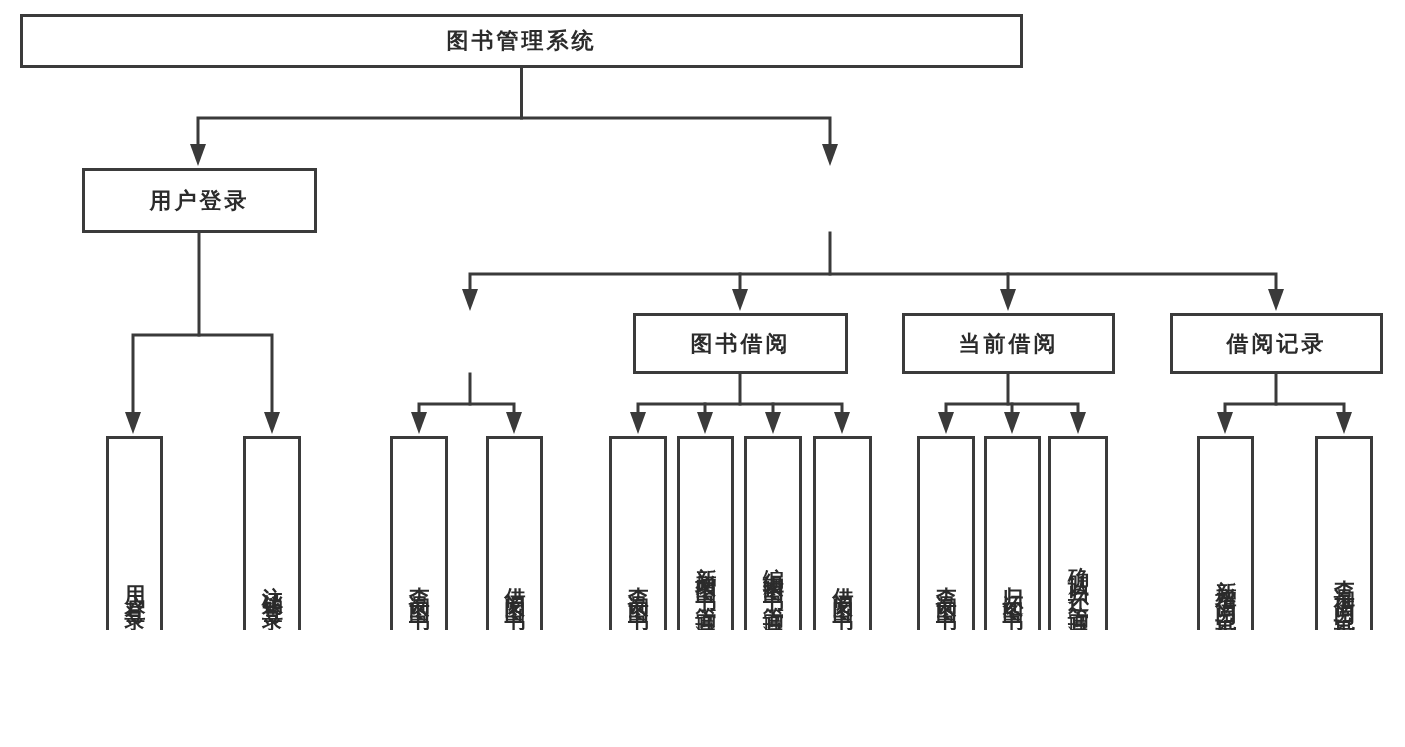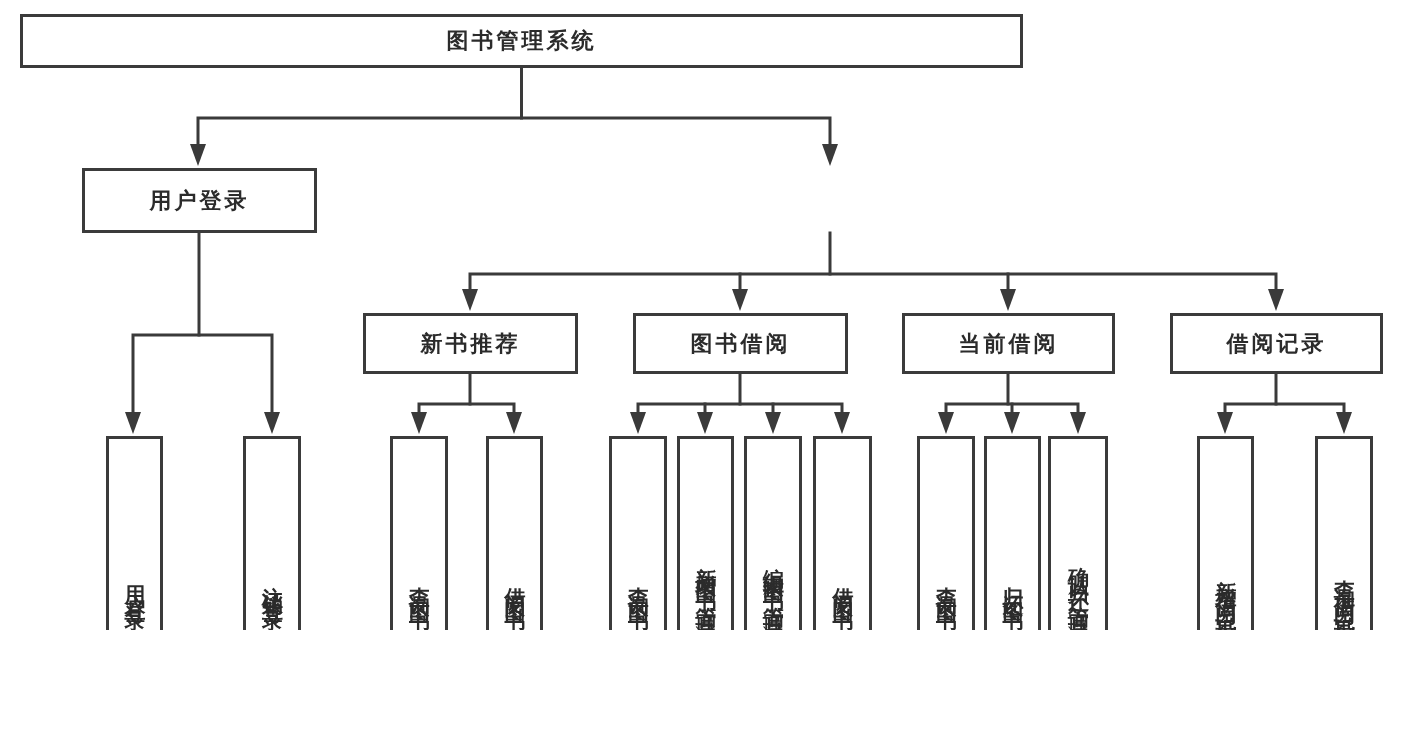--- a/index.html
+++ b/index.html
@@ -98,23 +98,20 @@
   </svg>
 
   <div class="node h" style="left:20px;top:14px;width:1003px;height:54px;">
     <span class="lbl">图书管理系统</span>
   </div>
 
   <div class="node h" style="left:82px;top:168px;width:235px;height:65px;">
     <span class="lbl">用户登录</span>
   </div>
 
-  <div class="node h" style="left:363px;top:313px;width:215px;height:61px;">
-    <span class="lbl">新书推荐</span>
-  </div>
   <div class="node h" style="left:633px;top:313px;width:215px;height:61px;">
     <span class="lbl">图书借阅</span>
   </div>
   <div class="node h" style="left:902px;top:313px;width:213px;height:61px;">
     <span class="lbl">当前借阅</span>
   </div>
   <div class="node h" style="left:1170px;top:313px;width:213px;height:61px;">
     <span class="lbl">借阅记录</span>
   </div>
 

